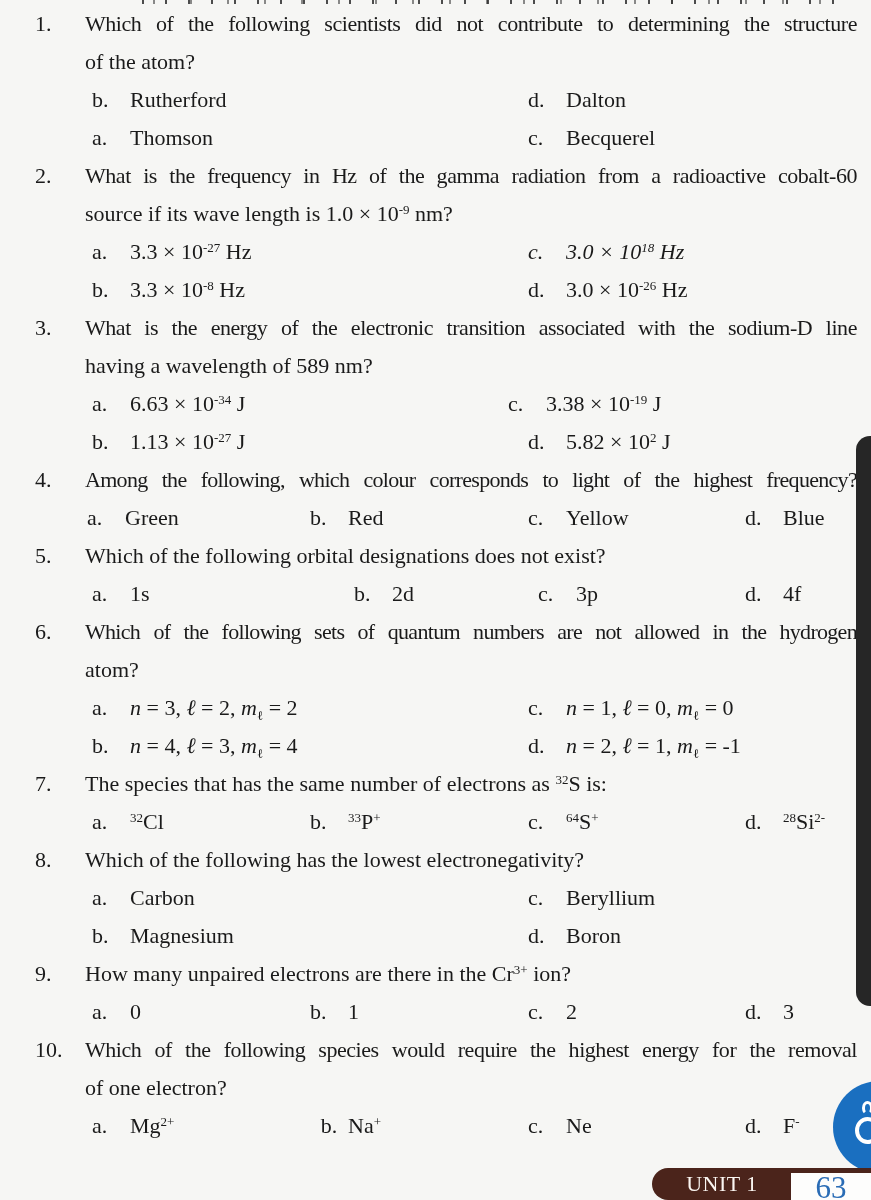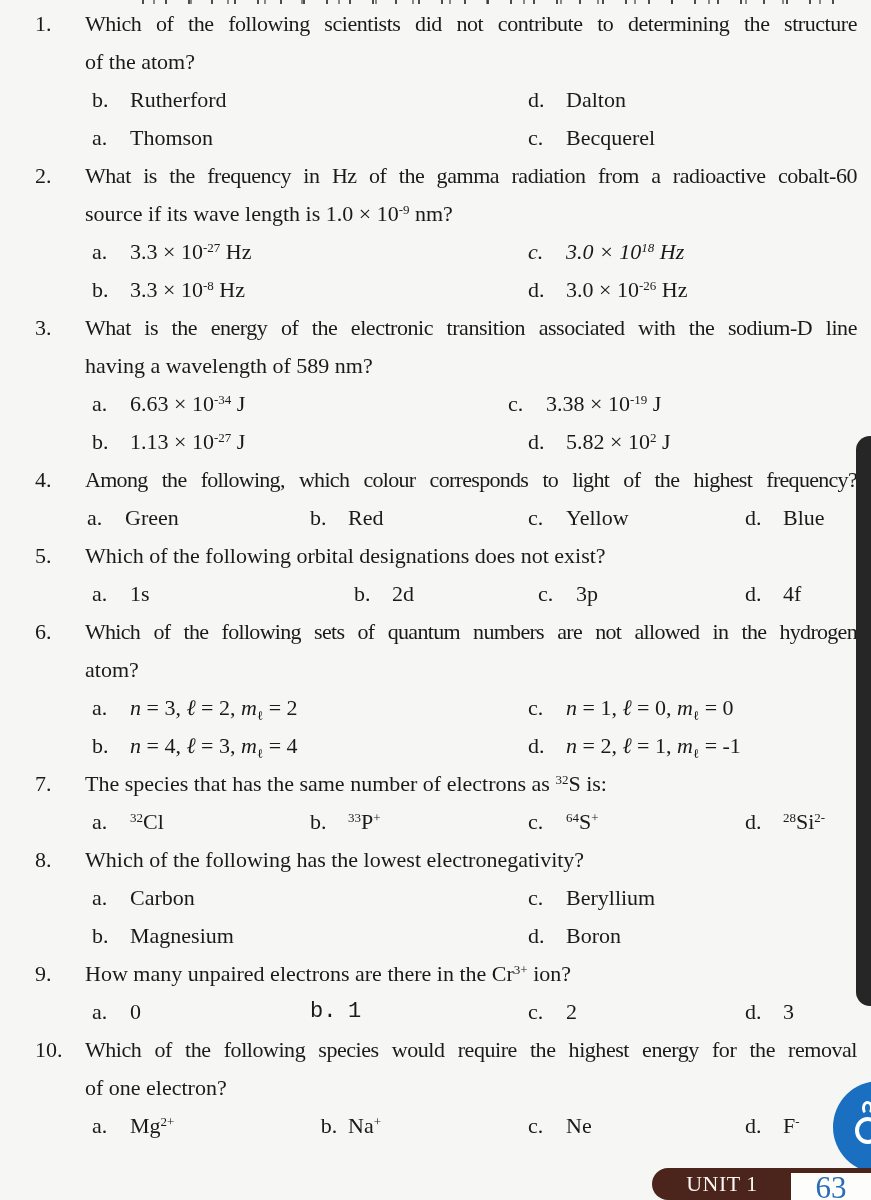--- a/index.html
+++ b/index.html
@@ -177,21 +177,21 @@
       </div>
       <div class="opt-row">
         <span class="opt" style="left: 92px;"><span class="opt-letter">b.</span><span>Magnesium</span></span>
         <span class="opt" style="left: 528px;"><span class="opt-letter">d.</span><span>Boron</span></span>
       </div>
     </section>
     <section>
       <div class="line"><span class="q-num">9.</span><span>How many unpaired electrons are there in the Cr<sup>3+</sup> ion?</span></div>
       <div class="opt-row">
         <span class="opt" style="left: 92px;"><span class="opt-letter">a.</span><span>0</span></span>
-        <span class="opt" style="left: 310px; font-family: Liberation Mono, monospace;"><span class="opt-letter">b.</span><span>1</span></span>
+        <span class="opt" style="left: 310px;"><span class="opt-letter">b.</span><span>1</span></span>
         <span class="opt" style="left: 528px;"><span class="opt-letter">c.</span><span>2</span></span>
         <span class="opt" style="left: 745px;"><span class="opt-letter">d.</span><span>3</span></span>
       </div>
     </section>
     <section>
       <div class="line justify"><span class="q-num">10.</span><span>Which of the following species would require the highest energy for the removal</span></div>
       <div class="line"><span>of one electron?</span></div>
       <div class="opt-row">
         <span class="opt" style="left: 92px;"><span class="opt-letter">a.</span><span>Mg<sup>2+</sup></span></span>
         <span class="opt" style="left: 310px; text-align: center;"><span class="opt-letter">b.</span><span>Na<sup>+</sup></span></span>

